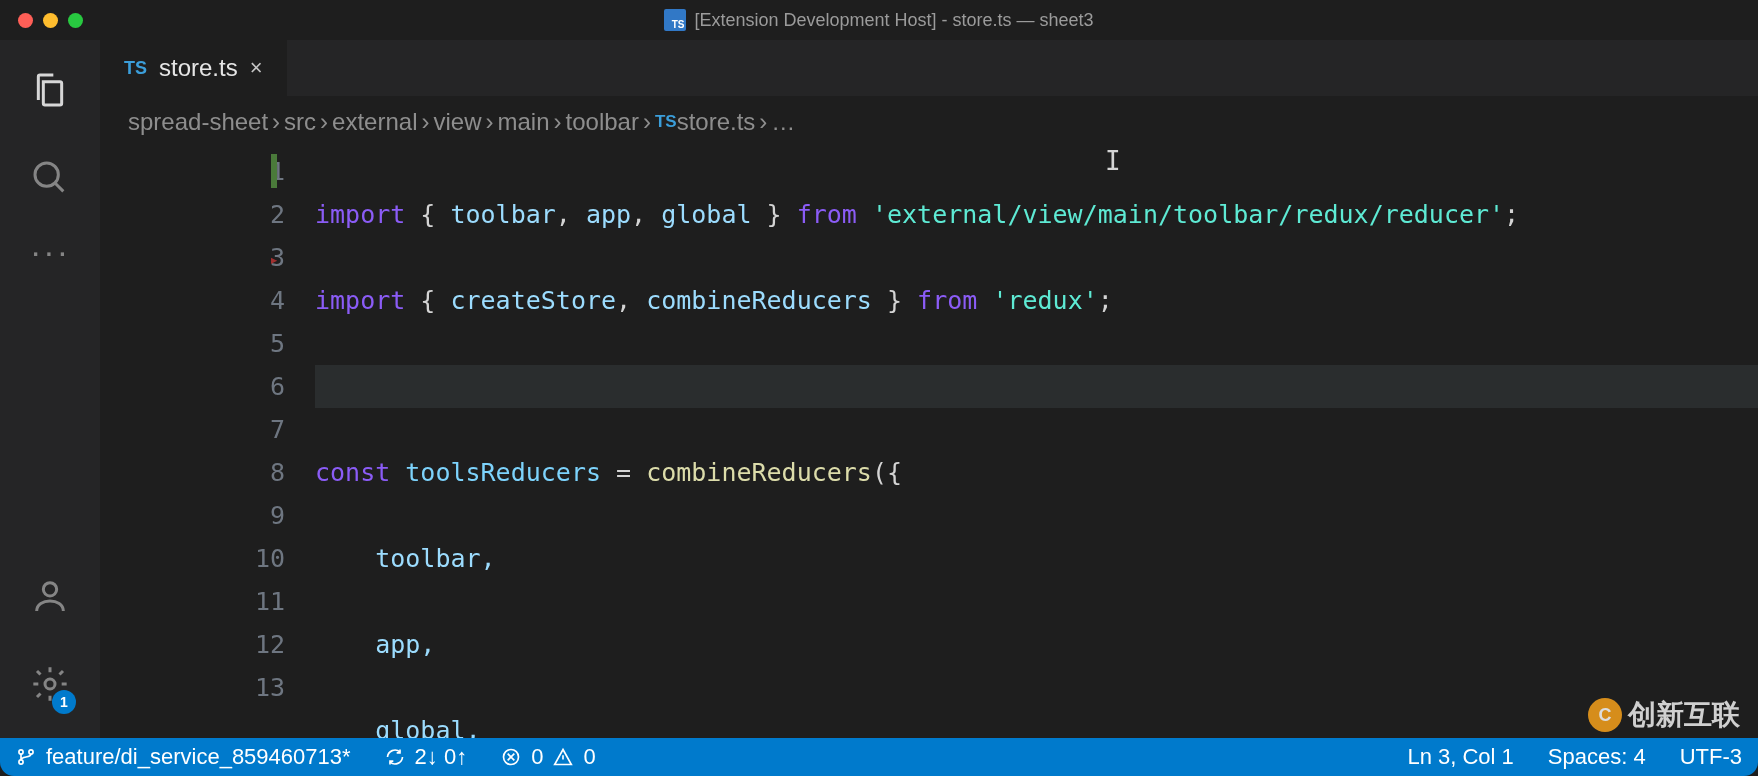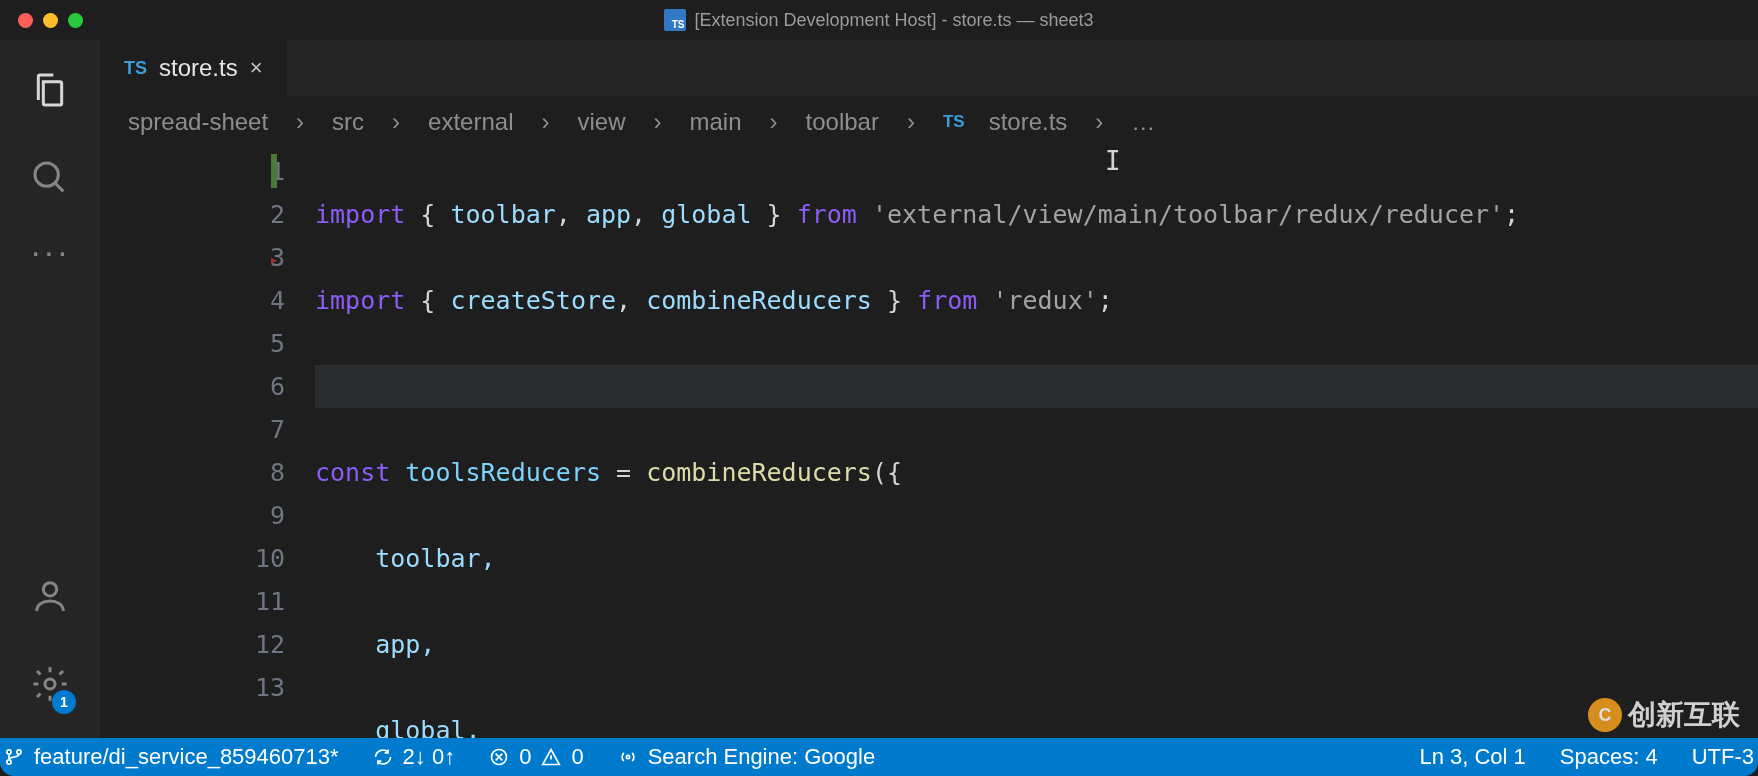--- a/index.html
+++ b/index.html
@@ -26,34 +26,34 @@
 .activitybar .spacer{flex:1;}
 .activitybar .settings{position:relative;margin-bottom:30px;}
 .activitybar .badge{position:absolute;right:-6px;bottom:-6px;background:#007acc;color:#fff;border-radius:50%;width:24px;height:24px;font-size:14px;display:flex;align-items:center;justify-content:center;font-weight:600;}
 .editor { flex:1; display:flex; flex-direction:column; }
 
 .tabs { height:56px; display:flex; align-items:stretch; background:#252526; }
 .tab { display:flex; align-items:center; gap:12px; padding:0 24px; background:#1e1e1e; color:#e6e6e6; font-size:24px; }
 .tab .tsicon{color:#3b9eda;font-weight:700;font-size:18px;}
 .tab .close{color:#c5c5c5;font-size:22px;}
 
-.breadcrumbs{padding:12px 28px 8px;display:flex;align-items:center;gap:28px;color:#8e8e8e;font-size:24px;flex-wrap:wrap;}
+.breadcrumbs{padding:12px 28px 8px;display:flex;align-items:center;gap:4px;color:#8e8e8e;font-size:24px;flex-wrap:wrap;}
 .breadcrumbs .sep{color:#8e8e8e;}
 .breadcrumbs .tsicon{color:#3b9eda;font-weight:700;font-size:17px;margin-right:-4px;}
 
 .code { flex:1; display:flex; font-family:"SF Mono","Menlo","Consolas",monospace; font-size:25px; line-height:43px; overflow:hidden; }
 .gutter { width:215px; text-align:right; color:#6e7681; padding-right:30px; padding-top:6px; position:relative;}
 .gutter .linemark{position:absolute; right:8px; width:6px; height:34px; background:#4a7a3a;}
 .gutter .arrow{position:absolute; right:6px; color:#a03030; font-size:16px;}
 .lines { flex:1; padding-top:6px; white-space:pre; position:relative;}
-.kw{color:#8b5cf6;} .fn{color:#dcdcaa;} .id{color:#9cdcfe;} .ty{color:#7dd3fc;} .pl{color:#d4d4d4;} .str{color:#a3a3a3;}
+.kw{color:#8b5cf6;} .fn{color:#dcdcaa;} .id{color:#9cdcfe;} .ty{color:#7dd3fc;} .pl{color:#d4d4d4;} .str{color:#5eead4;}
 .cur-line{background:#2a2d2e;}
 .ibeam{position:absolute;font-size:26px;color:#d4d4d4;}
 
-.statusbar{height:38px;background:#007acc;color:#fff;display:flex;align-items:center;font-size:22px;padding:0 4px;gap:34px;}
+.statusbar{height:38px;background:#007acc;color:#fff;display:flex;align-items:center;font-size:22px;padding:0 16px;gap:34px;}
 .statusbar .grp{display:flex;align-items:center;gap:10px;}
 .statusbar svg{width:20px;height:20px;stroke:#fff;fill:none;stroke-width:2;}
 .statusbar .spacer{flex:1;}
 
 .watermark{position:absolute;right:18px;bottom:42px;display:flex;align-items:center;gap:6px;opacity:.85;}
 .watermark .logo{width:34px;height:34px;border-radius:50%;background:#f7a11b;display:flex;align-items:center;justify-content:center;color:#fff;font-weight:700;font-size:18px;}
 .watermark .txt{color:#f0f0f0;font-size:28px;font-weight:600;}
 </style>
 </head>
 <body>
@@ -187,27 +187,20 @@
         <circle cx="12" cy="12" r="9"></circle>
         <path d="M8 8l8 8M16 8l-8 8"></path>
       </svg>
     <span>0</span>
     <svg viewBox="0 0 24 24">
         <path d="M12 3l10 18H2z"></path>
         <path d="M12 10v5M12 18h0"></path>
       </svg>
     <span>0</span>
   </div>
-  <div class="grp">
-    <svg viewBox="0 0 24 24">
-        <circle cx="12" cy="12" r="2"></circle>
-        <path d="M7 7a7 7 0 0 0 0 10M17 7a7 7 0 0 1 0 10"></path>
-      </svg>
-    <span>Search Engine: Google</span>
-  </div>
   <div class="spacer"></div>
   <div class="grp">
       <span>Ln 3, Col 1</span>
     </div>
   <div class="grp">
       <span>Spaces: 4</span>
     </div>
   <div class="grp">
       <span>UTF-3</span>
     </div>

